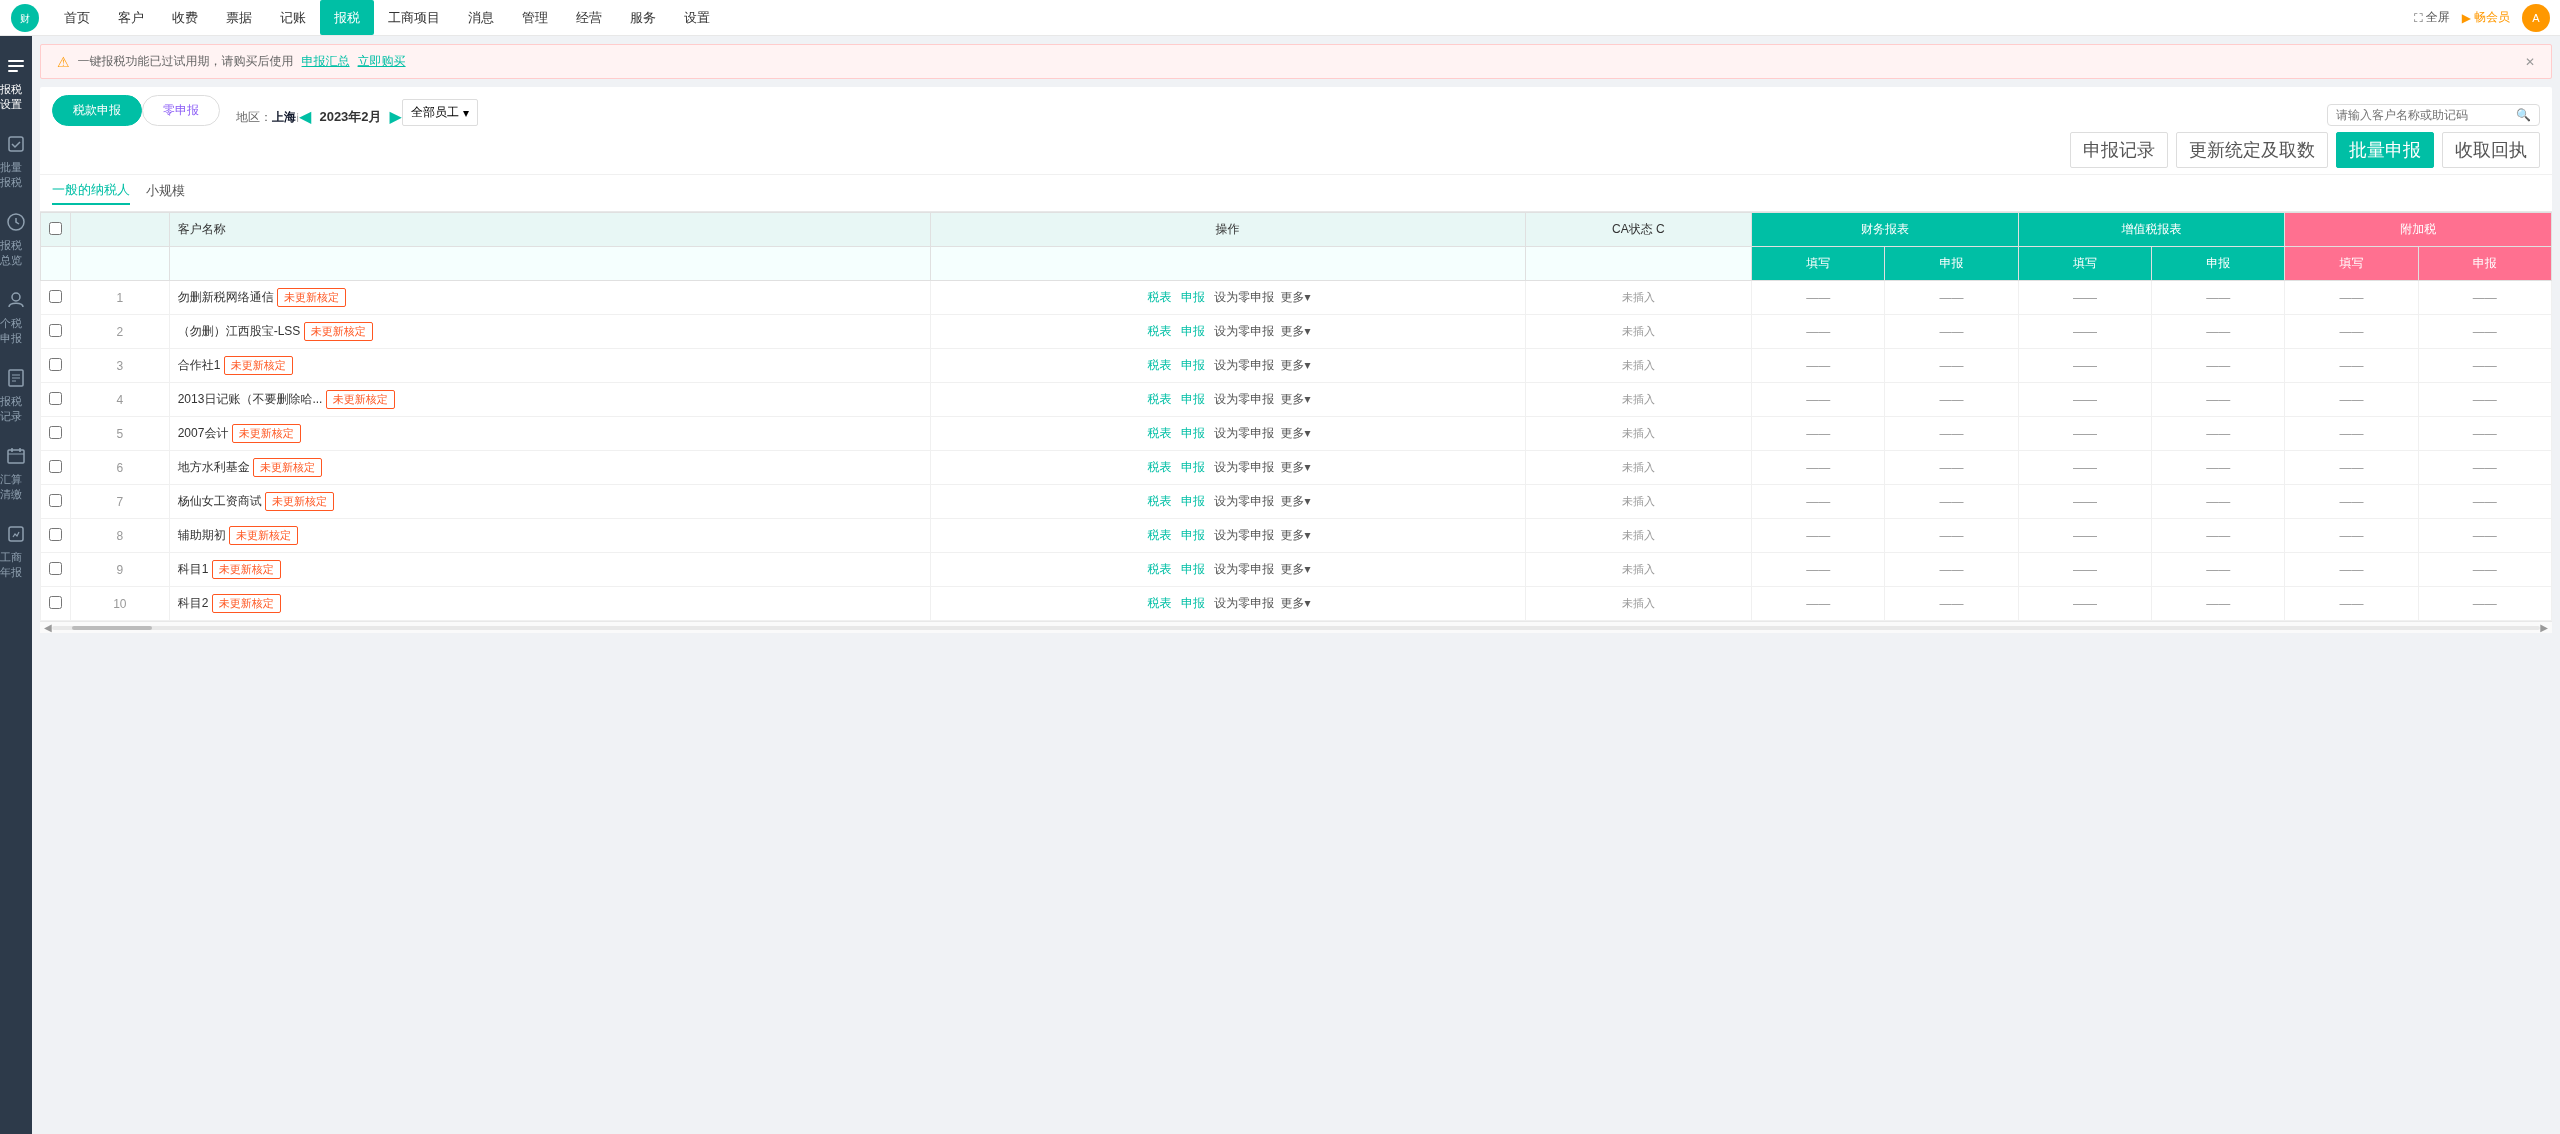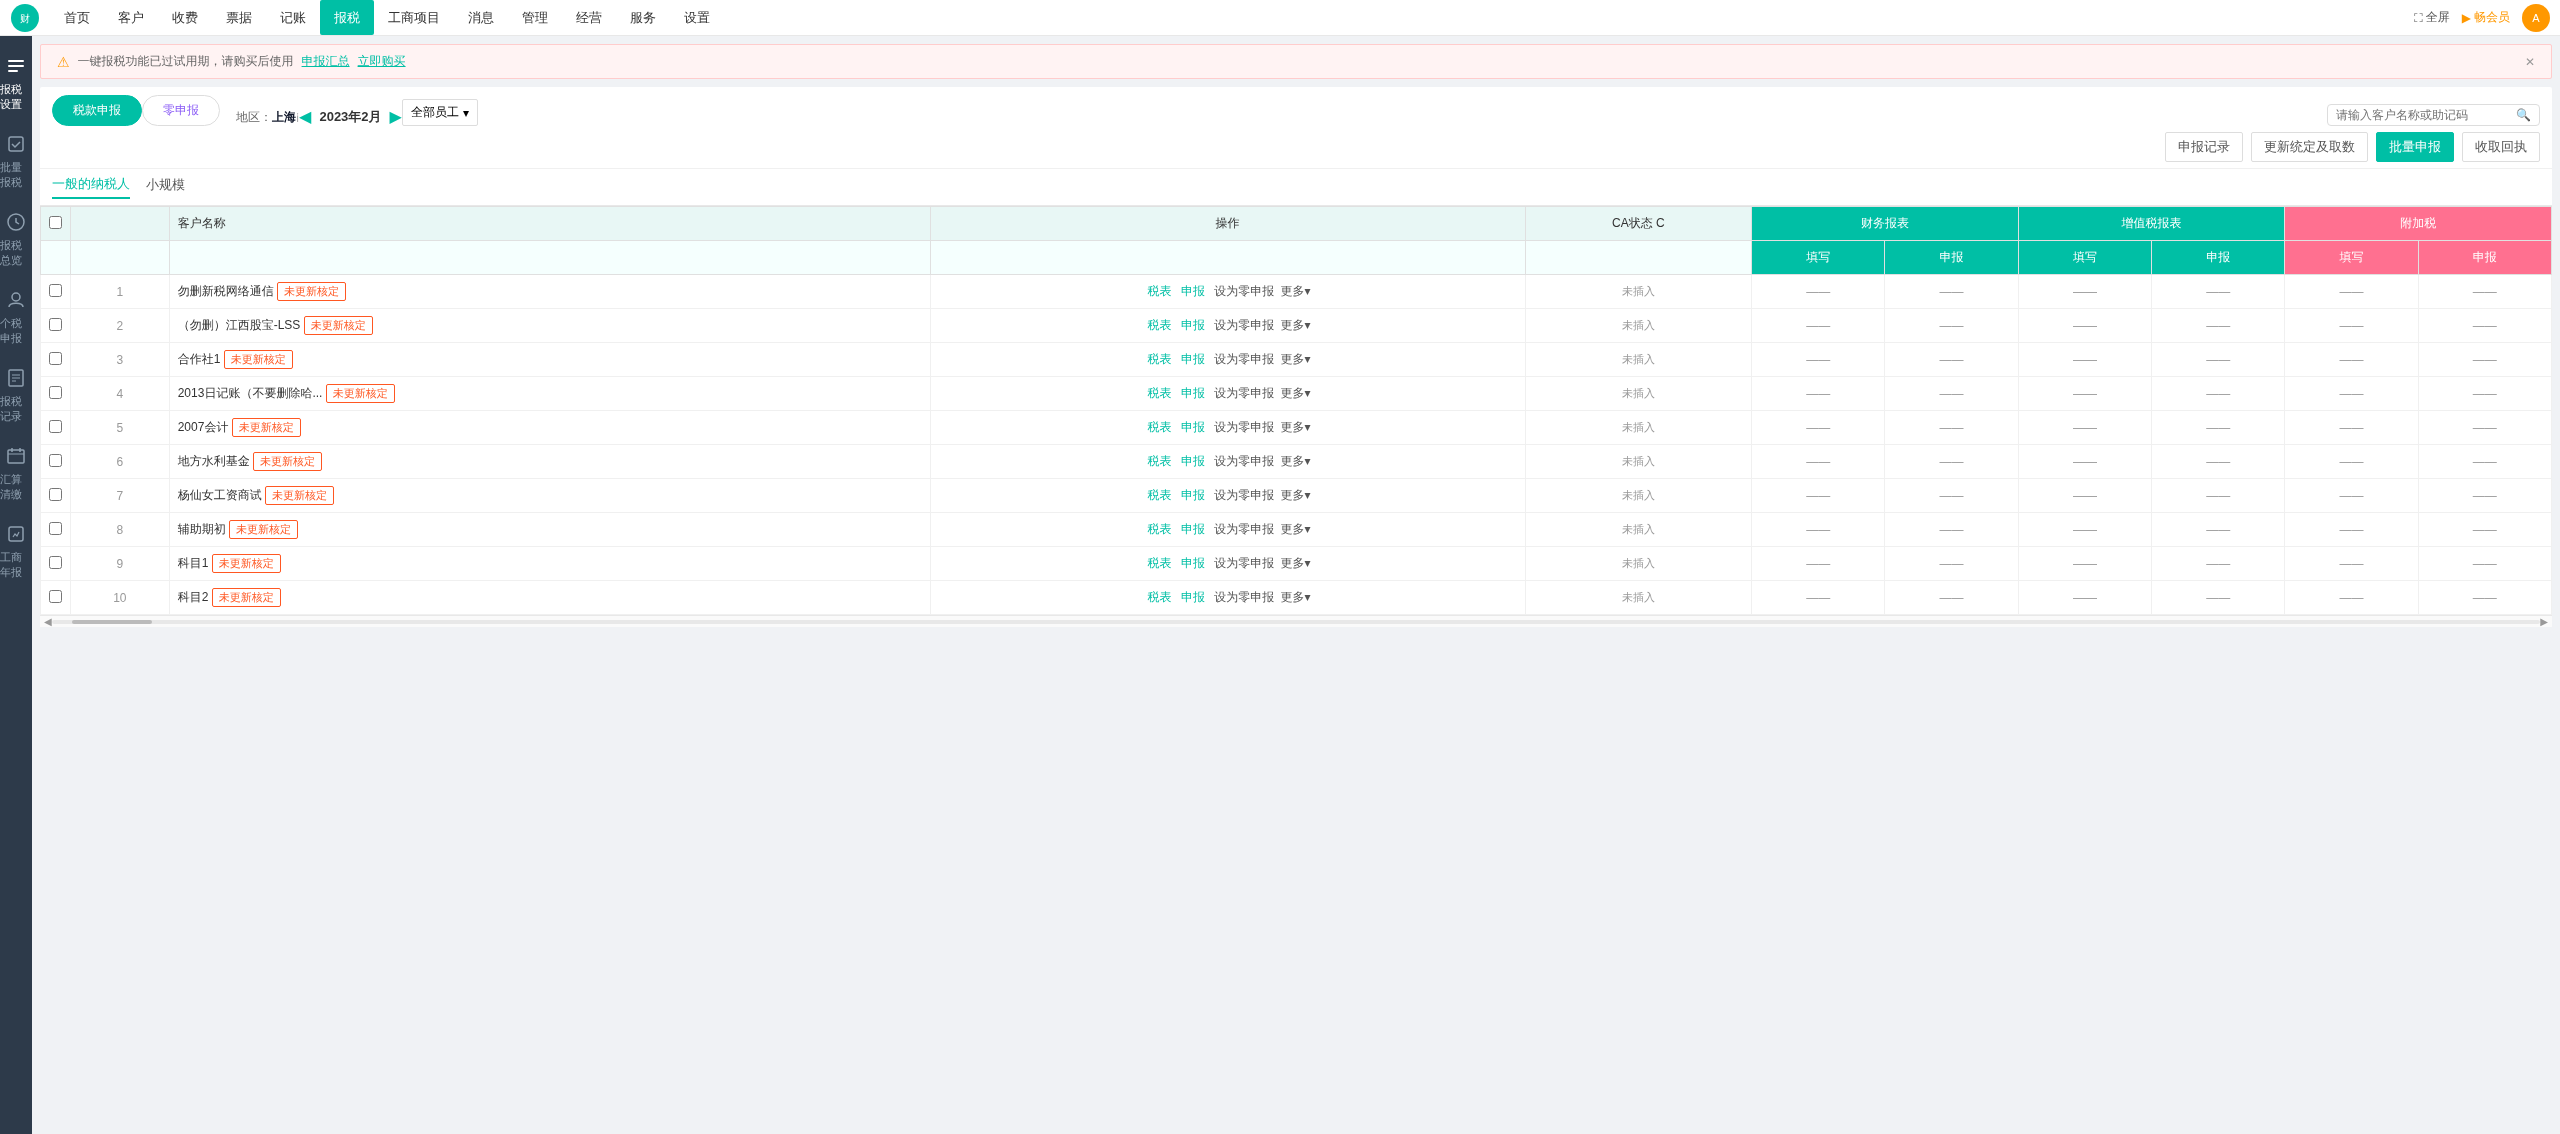--- a/index.html
+++ b/index.html
@@ -47,21 +47,21 @@
     .date-nav { display: flex; align-items: center; gap: 8px; }
     .date-nav .arrow { cursor: pointer; color: #00bfa5; font-size: 16px; background: none; border: none; }
     .date-display { font-size: 13px; color: #333; font-weight: bold; }
     .dept-select { border: 1px solid #ddd; border-radius: 2px; padding: 4px 8px; font-size: 12px; cursor: pointer; display: flex; align-items: center; gap: 4px; background: #fff; }
     .search-box { margin-left: auto; display: flex; align-items: center; border: 1px solid #ddd; border-radius: 4px; padding: 3px 8px; background: #fff; }
     .search-box input { border: none; outline: none; font-size: 12px; width: 180px; }
     .search-icon { color: #999; cursor: pointer; }
 
     
     .action-row { display: flex; align-items: center; justify-content: flex-end; padding: 6px 12px; gap: 8px; border-bottom: 1px solid #f0f0f0; }
-    .action-btn { padding: 5px 12px; border-radius: 2px; border: 1px solid #ddd; background: #fff; cursor: pointer; font-size: 13px; color: #555; }
+    .action-btn { padding: 5px 12px; border-radius: 2px; border: 1px solid #ddd; background: #fff; cursor: pointer; font-size: 18px; color: #555; }
     .action-btn.primary { background: #00bfa5; color: #fff; border-color: #00bfa5; }
 
     
     .sub-tab-row { display: flex; align-items: center; padding: 6px 12px; gap: 16px; border-bottom: 1px solid #e8e8e8; }
     .sub-tab { font-size: 13px; color: #555; cursor: pointer; padding-bottom: 4px; }
     .sub-tab.active { color: #00bfa5; border-bottom: 2px solid #00bfa5; }
 
     
     .table-wrapper { overflow-x: auto; }
     table { width: 100%; border-collapse: collapse; font-size: 12px; }

